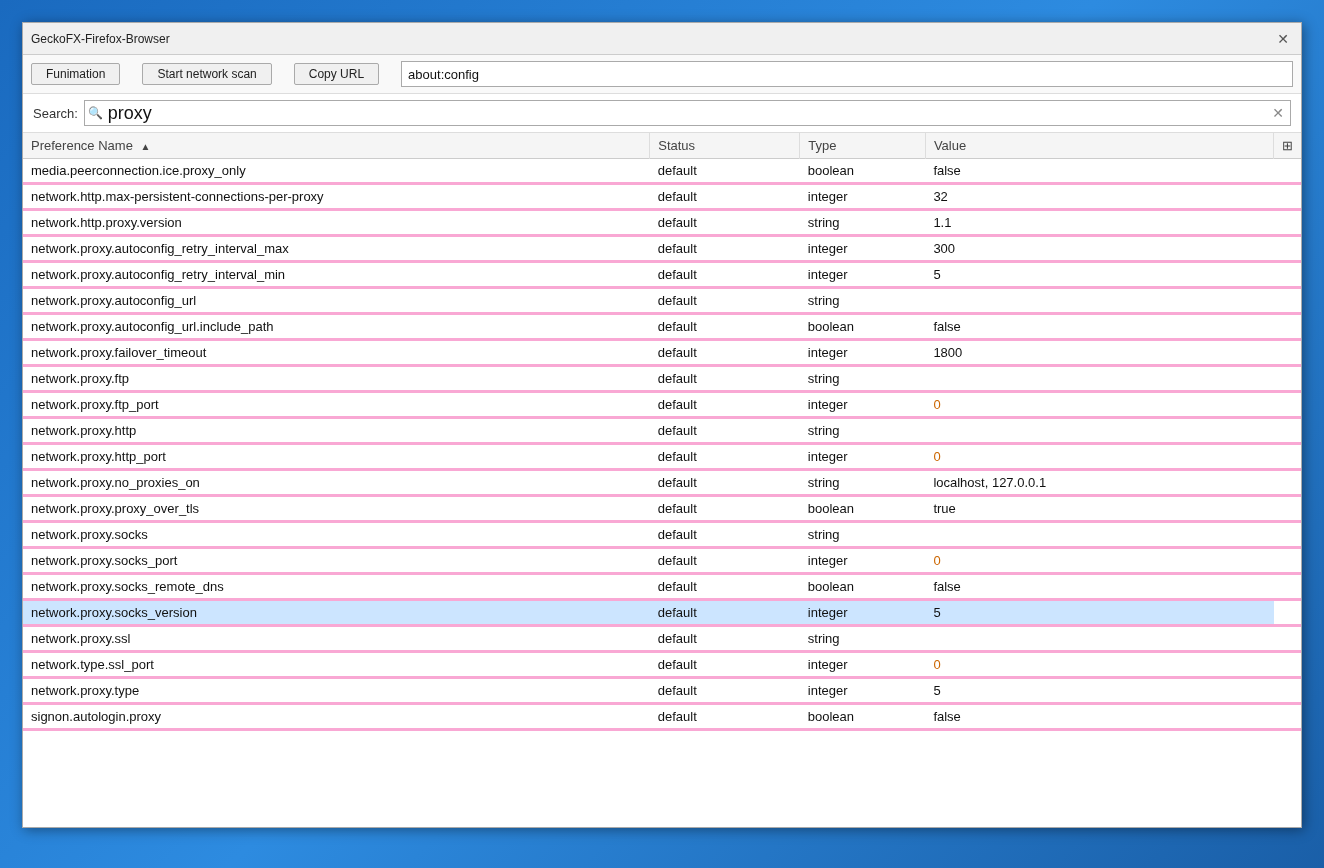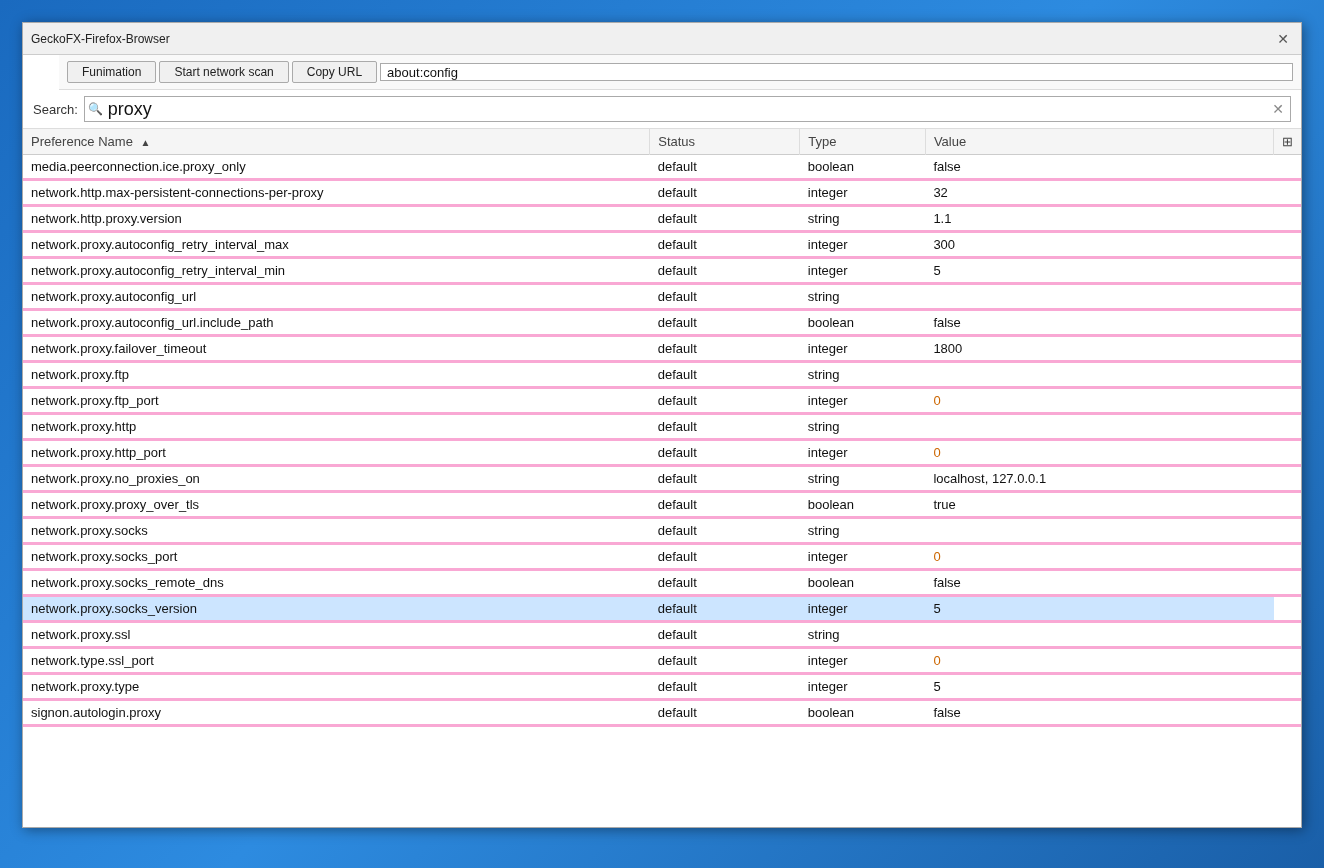--- a/index.html
+++ b/index.html
@@ -49,38 +49,37 @@
       font-size: 14px;
       color: #555;
       display: flex;
       align-items: center;
       justify-content: center;
     }
     .toolbar {
       display: flex;
       align-items: center;
       padding: 6px 8px;
-      gap: 3px;
+      gap: 22px;
       border-bottom: 1px solid #ddd;
       background: #f9f9f9;
-      margin-left: 36px;
     }
     .toolbar-btn {
       padding: 3px 14px;
       border: 1px solid #aaa;
       background: #f0f0f0;
       cursor: pointer;
       font-size: 12px;
       color: #222;
       border-radius: 2px;
       white-space: nowrap;
     }
     .url-bar {
       flex: 1;
-      height: 18px;
+      height: 26px;
       border: 1px solid #aaa;
       padding: 2px 6px;
       font-size: 13px;
       outline: none;
       color: #111;
     }
     .search-bar {
       display: flex;
       align-items: center;
       padding: 6px 10px;

